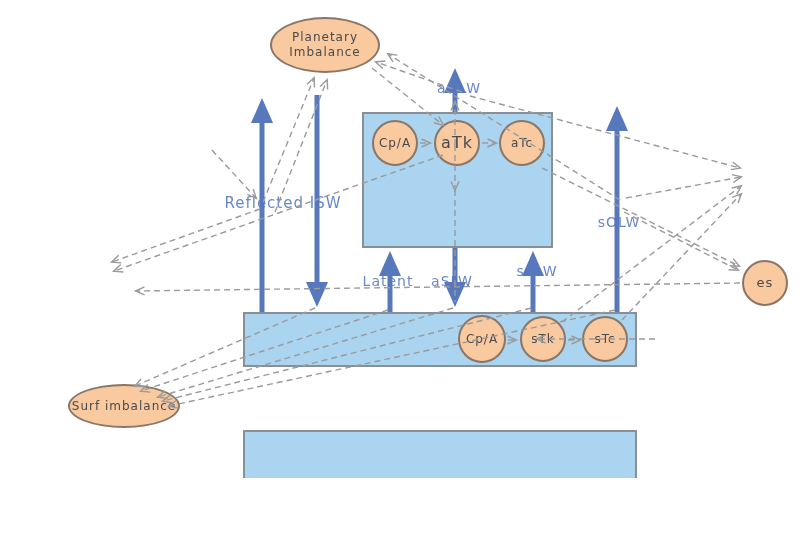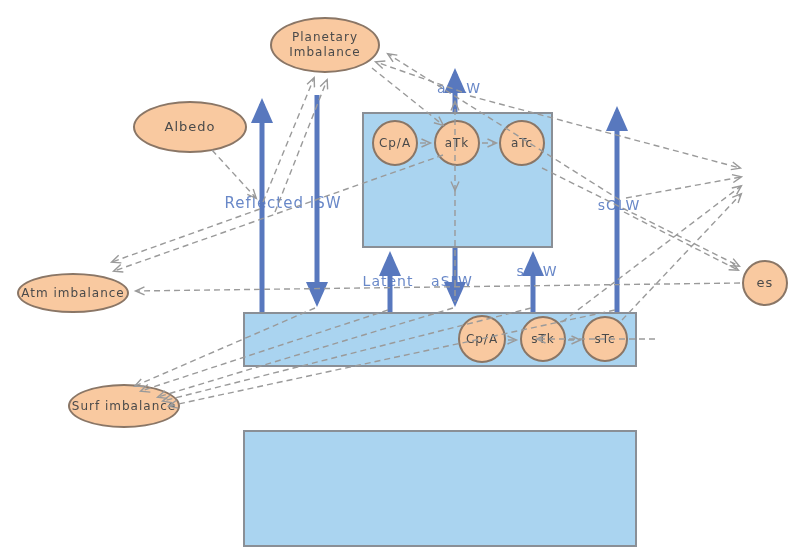--- a/index.html
+++ b/index.html
@@ -2,21 +2,21 @@
 <html style="--box-fill: #aad4f0; --box-border: #8a8f96; --node-fill: #f9c9a0; --node-border: #8a7666; --flux-arrow: #5878be; --flux-label: #6988c8; --dependency-arrow: #9a9a9a; --box-label: #47566b;"><head>
 <meta charset="utf-8">
 <style>
   :root{
     --box-fill:#aad4f0; --box-border:#8a8f96; --node-fill:#f9c9a0; --node-border:#8a7666;
     --flux-arrow:#5878be; --flux-label:#6988c8; --dependency-arrow:#9a9a9a; --box-label:#47566b;
     --node-label:#4a4a4a;
   }
   html,body{margin:0;padding:0;background:#ffffff;}
   #canvas{
-    position:relative;width:800px;height:558px;background:#fff;overflow:hidden;
+    position:relative;width:800px;height:478px;background:#fff;overflow:hidden;
     font-family:"DejaVu Sans","Liberation Sans",sans-serif;
   }
   .compartment{
     position:absolute;background:var(--box-fill);border:2px solid var(--box-border);
     box-sizing:border-box;
   }
   .compartment-label{
     position:absolute;color:var(--box-label);font-size:13px;letter-spacing:1px;
     text-align:center;white-space:nowrap;
   }
@@ -48,56 +48,50 @@
 
   <div class="compartment" style="left:243px;top:312px;width:394px;height:55px;"></div>
   <div class="compartment-label" style="left:396px;top:334px;width:66px;text-align:left;">Surface</div>
 
   <div class="compartment" style="left:243px;top:430px;width:394px;height:117px;"></div>
   <div class="compartment-label" style="left:243px;top:483px;width:394px;">Deep Ocean</div>
 
   <div class="enode" style="left:270px;top:17px;width:110px;height:56px;font-size:12px;">
     <span style="width:80px;">Planetary Imbalance</span>
   </div>
-  <div class="enode" style="left:133px;top:101px;width:114px;height:52px;">
-    <span>Albedo</span>
-  </div>
-  <div class="enode" style="left:17px;top:273px;width:112px;height:40px;font-size:12px;">
-    <span>Atm imbalance</span>
-  </div>
   <div class="enode" style="left:68px;top:384px;width:112px;height:44px;font-size:12px;">
     <span>Surf imbalance</span>
   </div>
   <div class="enode" style="left:742px;top:260px;width:46px;height:46px;">
     <span>es</span>
   </div>
 
   <div class="enode" style="left:372px;top:120px;width:46px;height:46px;font-size:12px;">
     <span>Cp/A</span>
   </div>
-  <div class="enode" style="left:434px;top:120px;width:46px;height:46px;font-size:12px;">
+  <div class="enode" style="left:434px;top:120px;width:46px;height:46px;font-size:16px;">
     <span>aTk</span>
   </div>
   <div class="enode" style="left:499px;top:120px;width:46px;height:46px;font-size:12px;text-align:center;">
     <span>aTc</span>
   </div>
 
   <div class="enode" style="left:458px;top:315px;width:48px;height:48px;font-size:12px;">
     <span>Cp/A</span>
   </div>
   <div class="enode" style="left:520px;top:316px;width:46px;height:46px;font-size:12px;">
     <span>sTk</span>
   </div>
   <div class="enode" style="left:582px;top:316px;width:46px;height:46px;font-size:12px;">
     <span>sTc</span>
   </div>
 
   <div class="fluxlabel" style="left:215px;top:194px;width:136px;font-size:15px;">Reflected ISW</div>
   <div class="fluxlabel" style="left:429px;top:80px;width:60px;">aOLW</div>
-  <div class="fluxlabel" style="left:589px;top:197px;width:60px;">sOLW</div>
+  <div class="fluxlabel" style="left:589px;top:214px;width:60px;">sOLW</div>
   <div class="fluxlabel" style="left:358px;top:273px;width:60px;">Latent</div>
   <div class="fluxlabel" style="left:422px;top:273px;width:60px;">aSLW</div>
   <div class="fluxlabel" style="left:507px;top:263px;width:60px;">sALW</div>
 
   <svg class="overlay" width="800" height="558" viewBox="0 0 800 558">
     <defs>
       <marker id="bhead" markerWidth="5" markerHeight="4.4" refX="3.8" refY="2.2" orient="auto" markerUnits="strokeWidth">
         <path class="blue-head" d="M0,0 L5,2.2 L0,4.4 z"></path>
       </marker>
       <marker id="ghead" markerWidth="12" markerHeight="10" refX="9.5" refY="5" orient="auto" markerUnits="userSpaceOnUse">

